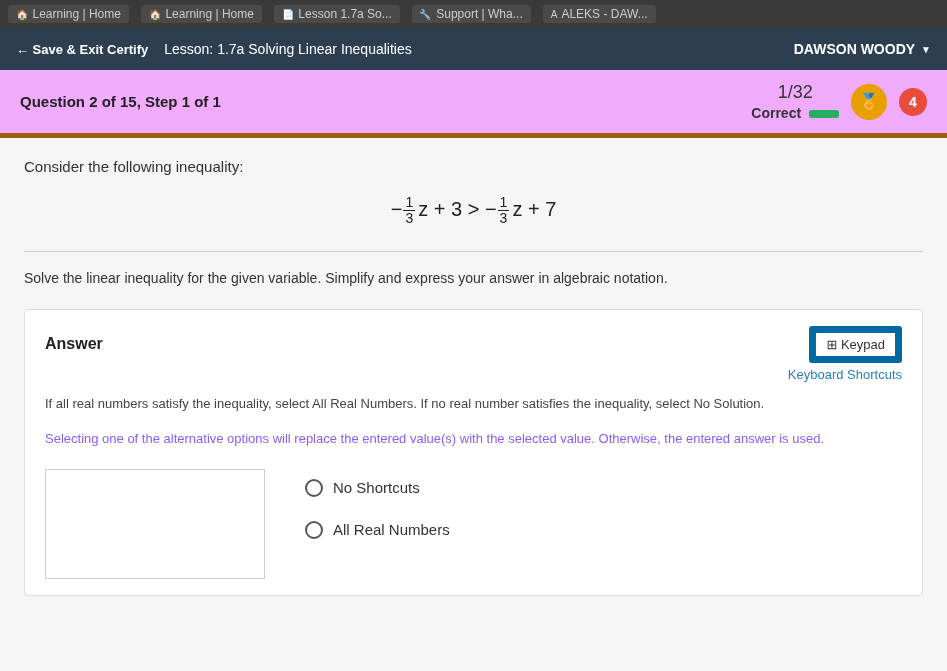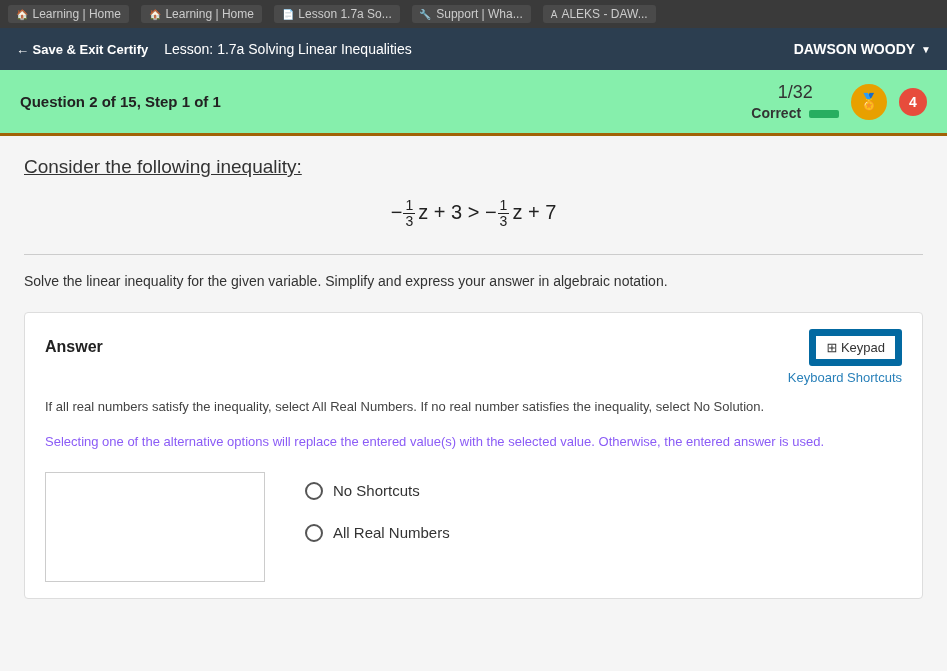--- a/index.html
+++ b/index.html
@@ -59,22 +59,22 @@
       font-weight: bold;
       display: flex;
       align-items: center;
       gap: 6px;
       cursor: pointer;
     }
     .chevron-down { font-size: 10px; }
 
     
     .question-header {
-      background: #86efac;
-      border-bottom: 3px solid #a16207;
+      background: #f0abfc;
+      border-bottom: 5px solid #a16207;
       padding: 12px 20px;
       display: flex;
       align-items: center;
       gap: 20px;
     }
     .question-label {
       font-size: 15px;
       font-weight: bold;
       color: #222;
     }
@@ -117,24 +117,23 @@
     }
 
     
     .main-content {
       background: #f5f5f5;
       padding: 20px 24px;
       min-height: 580px;
     }
 
     .consider-text {
-      font-size: 19px;
+      font-size: 15px;
       color: #333;
       margin-bottom: 20px;
-      text-decoration: underline;
     }
 
     
     .math-display {
       text-align: center;
       margin: 20px 0 24px 0;
       font-size: 20px;
       color: #222;
     }
     .math-display .fraction {

